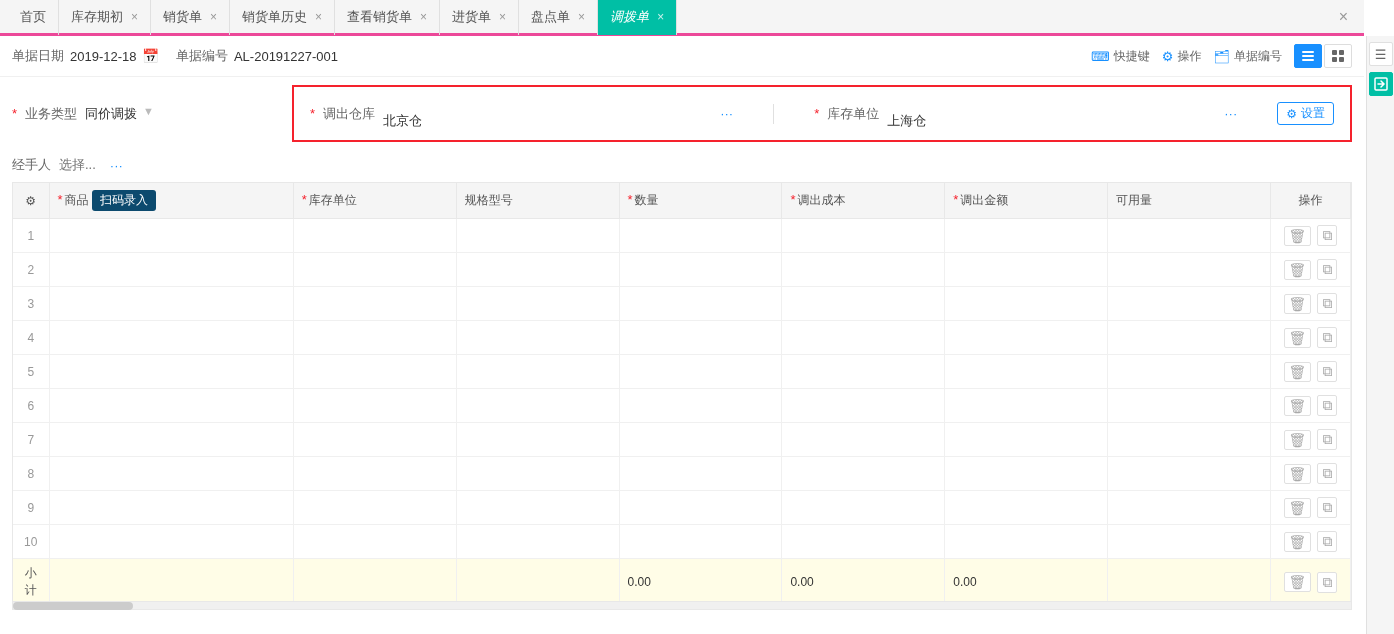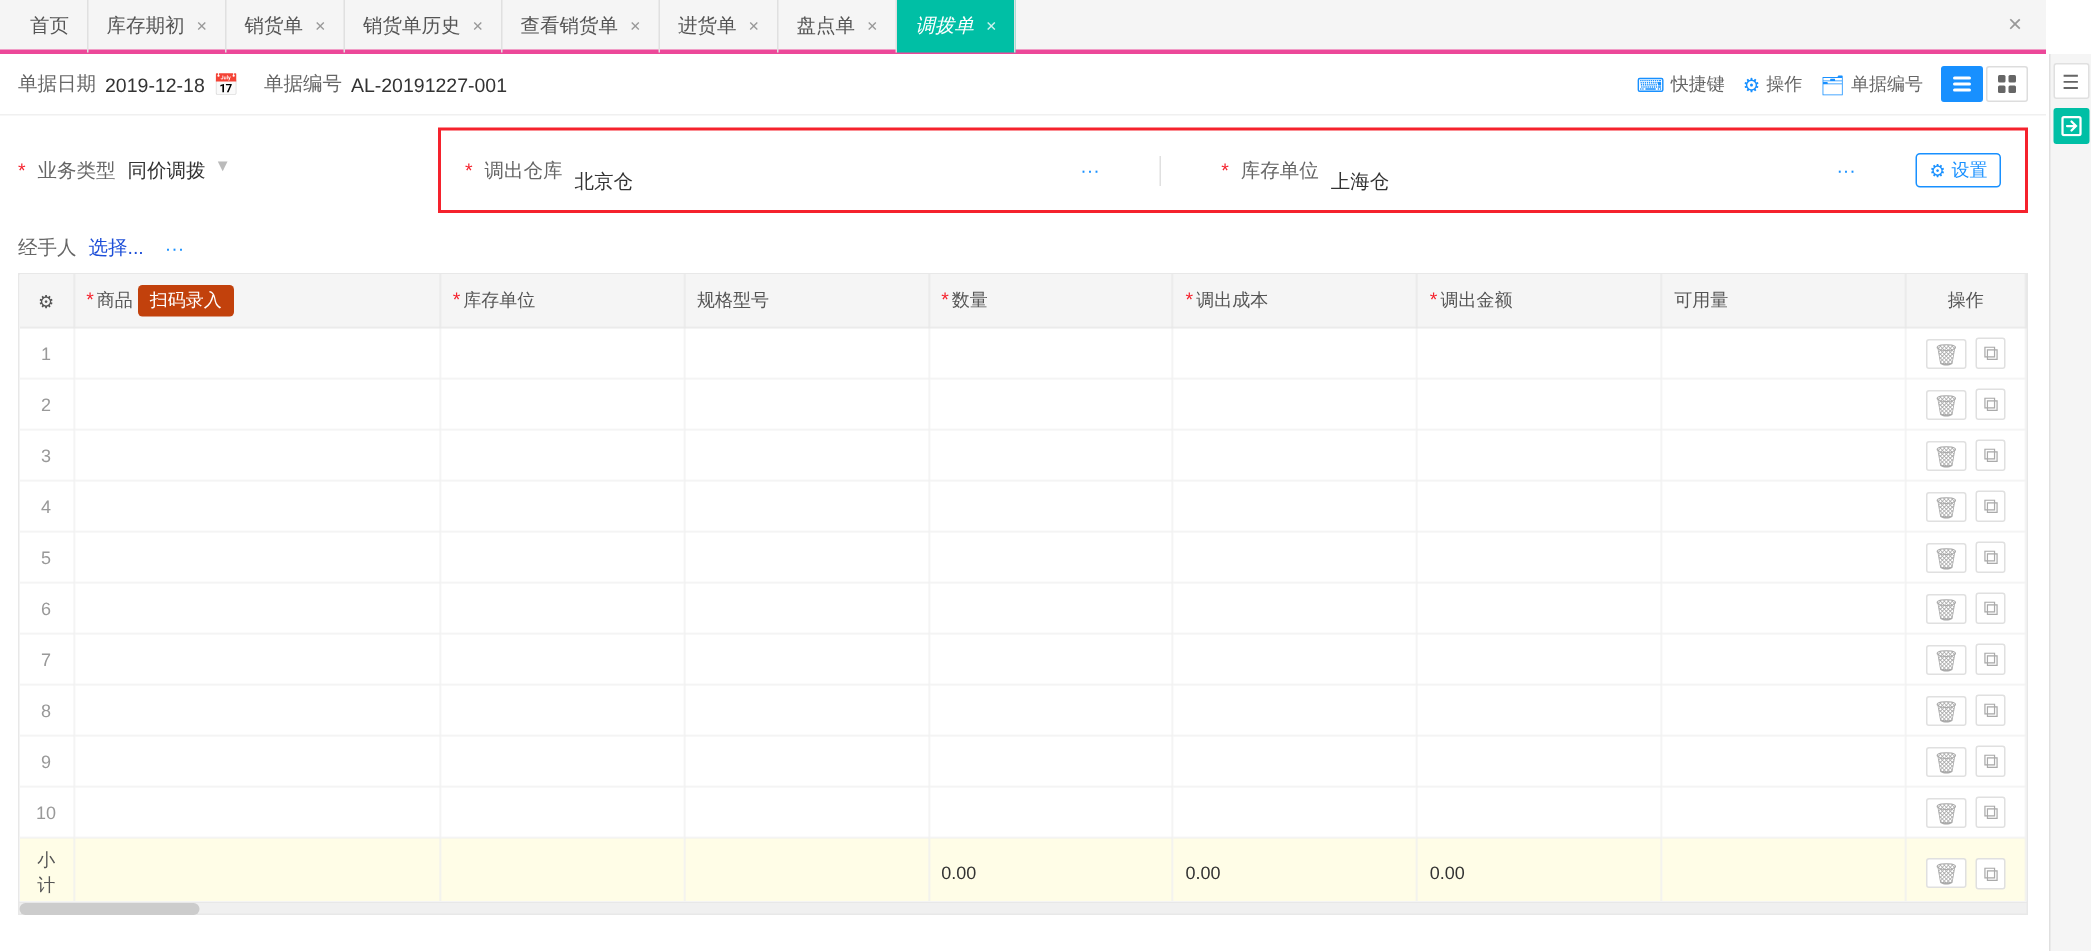--- a/index.html
+++ b/index.html
@@ -252,21 +252,21 @@
     
     .gear-header {
       display: flex;
       align-items: center;
       justify-content: center;
       cursor: pointer;
     }
 
     
     .scan-btn {
-      background: #c2410c;
+      background: #0c4a6e;
       color: #fff;
       border: none;
       border-radius: 3px;
       padding: 2px 8px;
       font-size: 12px;
       cursor: pointer;
       white-space: nowrap;
     }
 
     
@@ -433,21 +433,21 @@
       </div>
       <div class="settings-btn">
         <span>⚙</span>
         <span>设置</span>
       </div>
     </div>
   </div>
 
   <div class="middle-form-row">
     <span class="form-label">经手人</span>
-    <span style="color:#1d4ed8; cursor:pointer;">选择...</span>
+    <span style="color:#737373; cursor:pointer;">选择...</span>
     <span style="color:#1890ff; cursor:pointer; margin-left:6px;">···</span>
   </div>
 
   <div class="table-container">
     <table>
       <thead>
         <tr>
           <th style="width:36px;">
             <span class="gear-header">⚙</span>
           </th>

